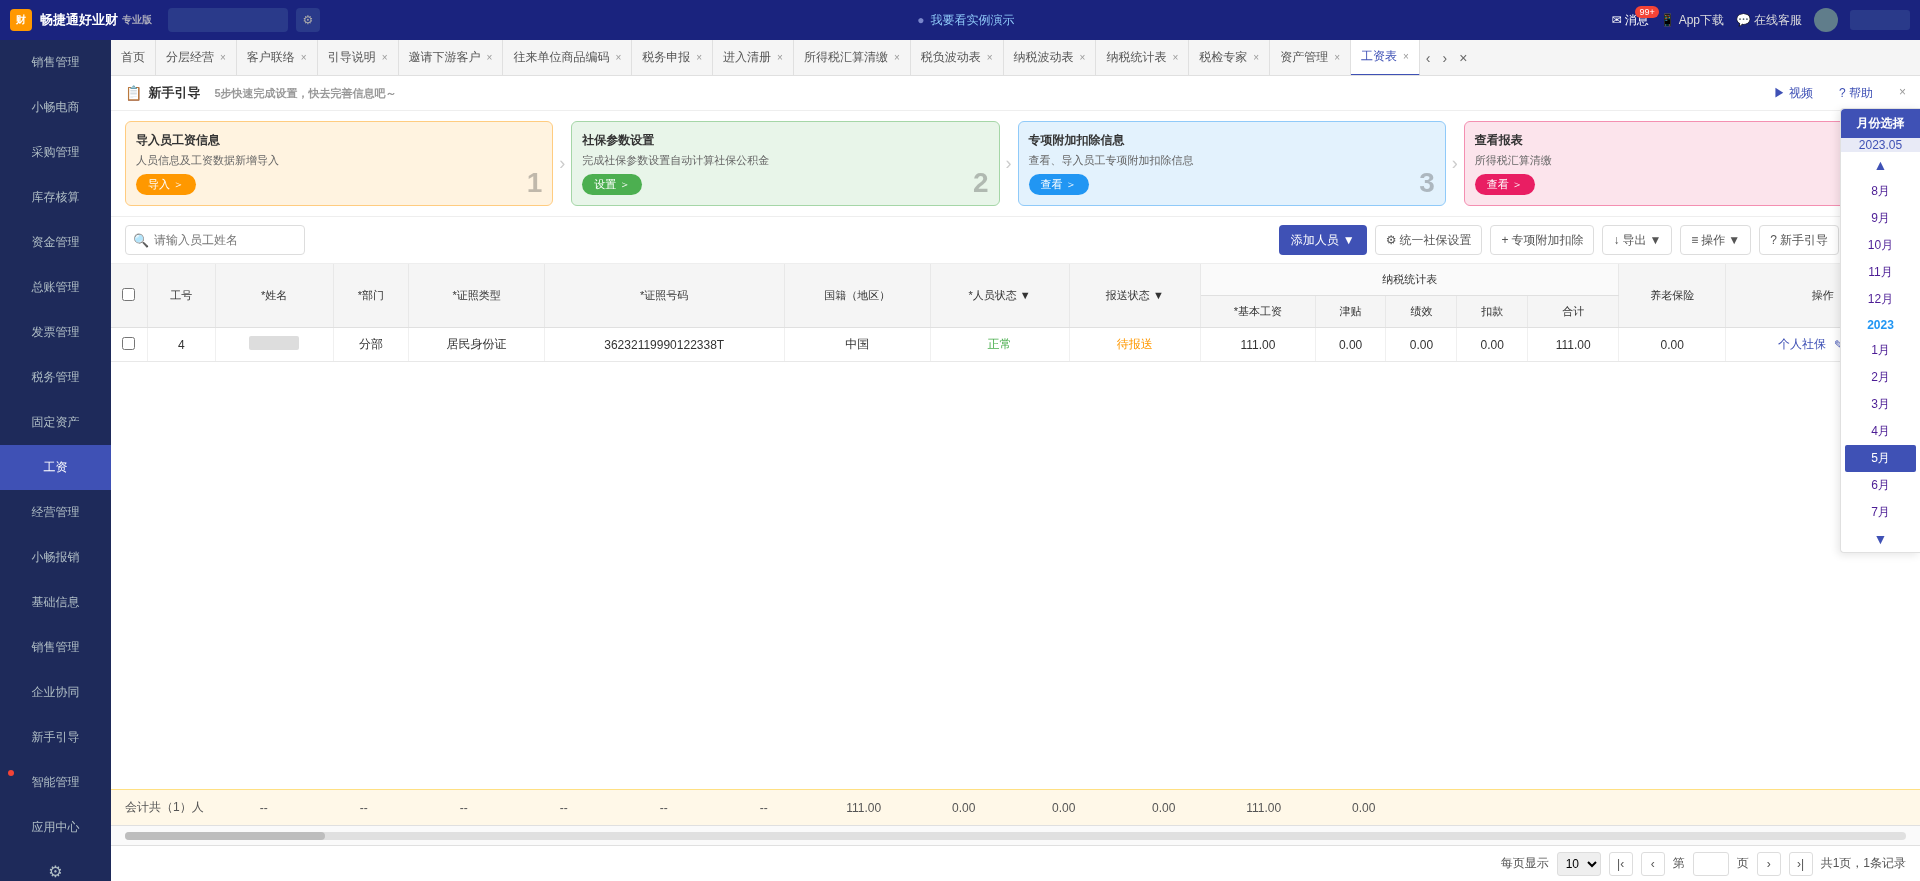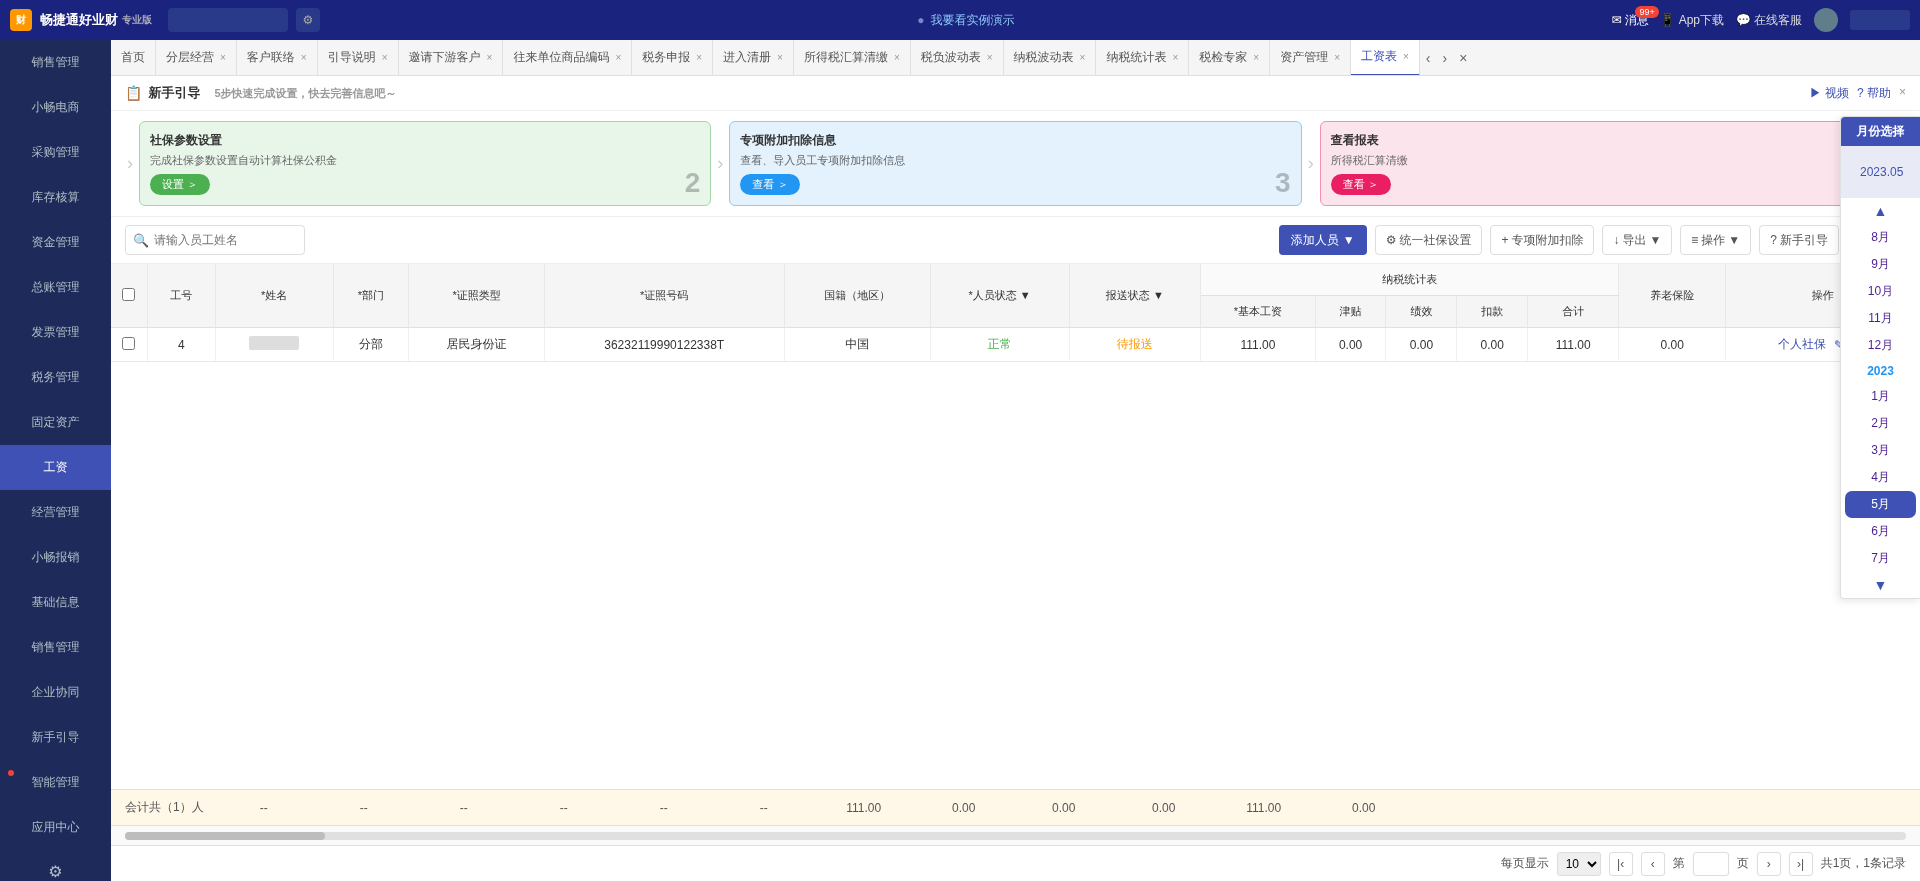--- a/index.html
+++ b/index.html
@@ -42,21 +42,21 @@
     .tab-close { font-size: 10px; color: #999; cursor: pointer; margin-left: 2px; }
     .tab-nav-btn { padding: 0 6px; cursor: pointer; color: #666; font-size: 14px; }
 
     
     .page-content { flex: 1; display: flex; flex-direction: column; overflow: hidden; padding: 0; position: relative; }
 
     
     .guide-banner { padding: 8px 14px; background: #fff; border-bottom: 1px solid #eee; display: flex; align-items: center; justify-content: space-between; flex-shrink: 0; }
     .guide-title { font-size: 13px; font-weight: bold; color: #333; display: flex; align-items: center; gap: 6px; }
     .guide-subtitle { font-size: 11px; color: #999; margin-left: 8px; }
-    .guide-actions { display: flex; gap: 8px; font-size: 12px; color: #3f51b5; cursor: pointer; }
+    .guide-actions { display: flex; gap: 26px; font-size: 12px; color: #3f51b5; cursor: pointer; }
 
     
     .steps-container { display: flex; align-items: stretch; padding: 10px 14px; background: #fff; border-bottom: 1px solid #eee; flex-shrink: 0; gap: 4px; }
     .step-card { flex: 1; border-radius: 6px; padding: 10px; position: relative; display: flex; flex-direction: column; }
     .step-card-1 { background: #fff3e0; border: 1px solid #ffcc80; }
     .step-card-2 { background: #e8f5e9; border: 1px solid #a5d6a7; }
     .step-card-3 { background: #e3f2fd; border: 1px solid #90caf9; }
     .step-card-4 { background: #fce4ec; border: 1px solid #f48fb1; }
     .step-card-5 { background: #f3e5f5; border: 1px solid #ce93d8; }
     .step-number { font-size: 28px; font-weight: bold; opacity: 0.3; position: absolute; bottom: 6px; right: 10px; }
@@ -102,27 +102,27 @@
     .scrollbar-thumb { width: 200px; height: 8px; background: #bdbdbd; border-radius: 4px; }
 
     
     .pagination-bar { height: 36px; background: #fff; border-top: 1px solid #e0e0e0; display: flex; align-items: center; padding: 0 14px; gap: 8px; font-size: 12px; color: #555; flex-shrink: 0; justify-content: flex-end; }
     .page-select { height: 24px; border: 1px solid #ddd; border-radius: 3px; font-size: 12px; padding: 0 4px; }
     .page-btn { width: 24px; height: 24px; border: 1px solid #ddd; border-radius: 3px; background: #fff; cursor: pointer; display: flex; align-items: center; justify-content: center; font-size: 12px; color: #555; }
     .page-btn:disabled { color: #ccc; cursor: default; }
     .page-input { width: 36px; height: 24px; border: 1px solid #ddd; border-radius: 3px; text-align: center; font-size: 12px; }
 
     
-    .month-picker-panel { position: fixed; right: 0; top: 116px; width: 80px; background: #fff; border: 1px solid #e0e0e0; border-right: none; box-shadow: -2px 2px 8px rgba(0,0,0,0.1); z-index: 100; border-radius: 4px 0 0 4px; }
+    .month-picker-panel { position: fixed; right: 0; top: 108px; width: 80px; background: #fff; border: 1px solid #e0e0e0; border-right: none; box-shadow: -2px 2px 8px rgba(0,0,0,0.1); z-index: 100; border-radius: 4px 0 0 4px; }
     .month-picker-header { background: #3f51b5; color: #fff; text-align: center; padding: 6px 4px; font-size: 12px; font-weight: bold; border-radius: 4px 0 0 0; }
     .month-nav { display: flex; justify-content: center; align-items: center; padding: 3px; }
     .month-nav-btn { background: none; border: none; cursor: pointer; color: #3f51b5; font-size: 14px; width: 20px; height: 20px; display: flex; align-items: center; justify-content: center; }
     .month-list { display: flex; flex-direction: column; }
     .month-item { padding: 5px 8px; text-align: center; cursor: pointer; font-size: 12px; color: #4c1d95; }
-    .month-item.active { background: #3f51b5; color: #fff; border-radius: 7px; margin: 0 4px; }
+    .month-item.active { background: #3f51b5; color: #fff; border-radius: 2px; margin: 0 4px; }
     .month-item.current-year { color: #2196f3; font-weight: bold; }
     input[type=checkbox] { cursor: pointer; }
     
     .blurred-name { background: #ddd; color: transparent; border-radius: 2px; display: inline-block; width: 50px; height: 14px; }
   </style>
 </head>
 <body>
 
 <div class="app-container">
   <div class="top-bar">
@@ -225,20 +225,26 @@
             </span>
             <span>
               <span>?</span>
               <span>帮助</span>
             </span>
             <span style="color:#999;">×</span>
           </div>
         </div>
 
         <div class="steps-container">
+          <div class="step-card step-card-1">
+            <div class="step-title">导入员工资信息</div>
+            <div class="step-desc">人员信息及工资数据新增导入</div>
+            <button class="step-btn step-btn-1">导入 ＞</button>
+            <span class="step-number">1</span>
+          </div>
           <div class="step-arrow">›</div>
           <div class="step-card step-card-2">
             <div class="step-title">社保参数设置</div>
             <div class="step-desc">完成社保参数设置自动计算社保公积金</div>
             <button class="step-btn step-btn-2">设置 ＞</button>
             <span class="step-number">2</span>
           </div>
           <div class="step-arrow">›</div>
           <div class="step-card step-card-3">
             <div class="step-title">专项附加扣除信息</div>
@@ -399,21 +405,21 @@
 
       </div>
     </div>
   </div>
 </div>
 
 <div class="month-picker-panel">
   <div class="month-picker-header">
     <span>月份选择</span>
   </div>
-  <div style="text-align:center;padding:19px;font-size:12px;color:#3f51b5;background:#e8eaf6;">2023.05</div>
+  <div style="text-align:center;padding:0;font-size:12px;color:#3f51b5;background:#e8eaf6;">2023.05</div>
   <div class="month-nav">
     <button class="month-nav-btn">▲</button>
   </div>
   <div class="month-list">
     <div class="month-item">8月</div>
     <div class="month-item">9月</div>
     <div class="month-item">10月</div>
     <div class="month-item">11月</div>
     <div class="month-item">12月</div>
     <div class="month-item current-year">2023</div>

